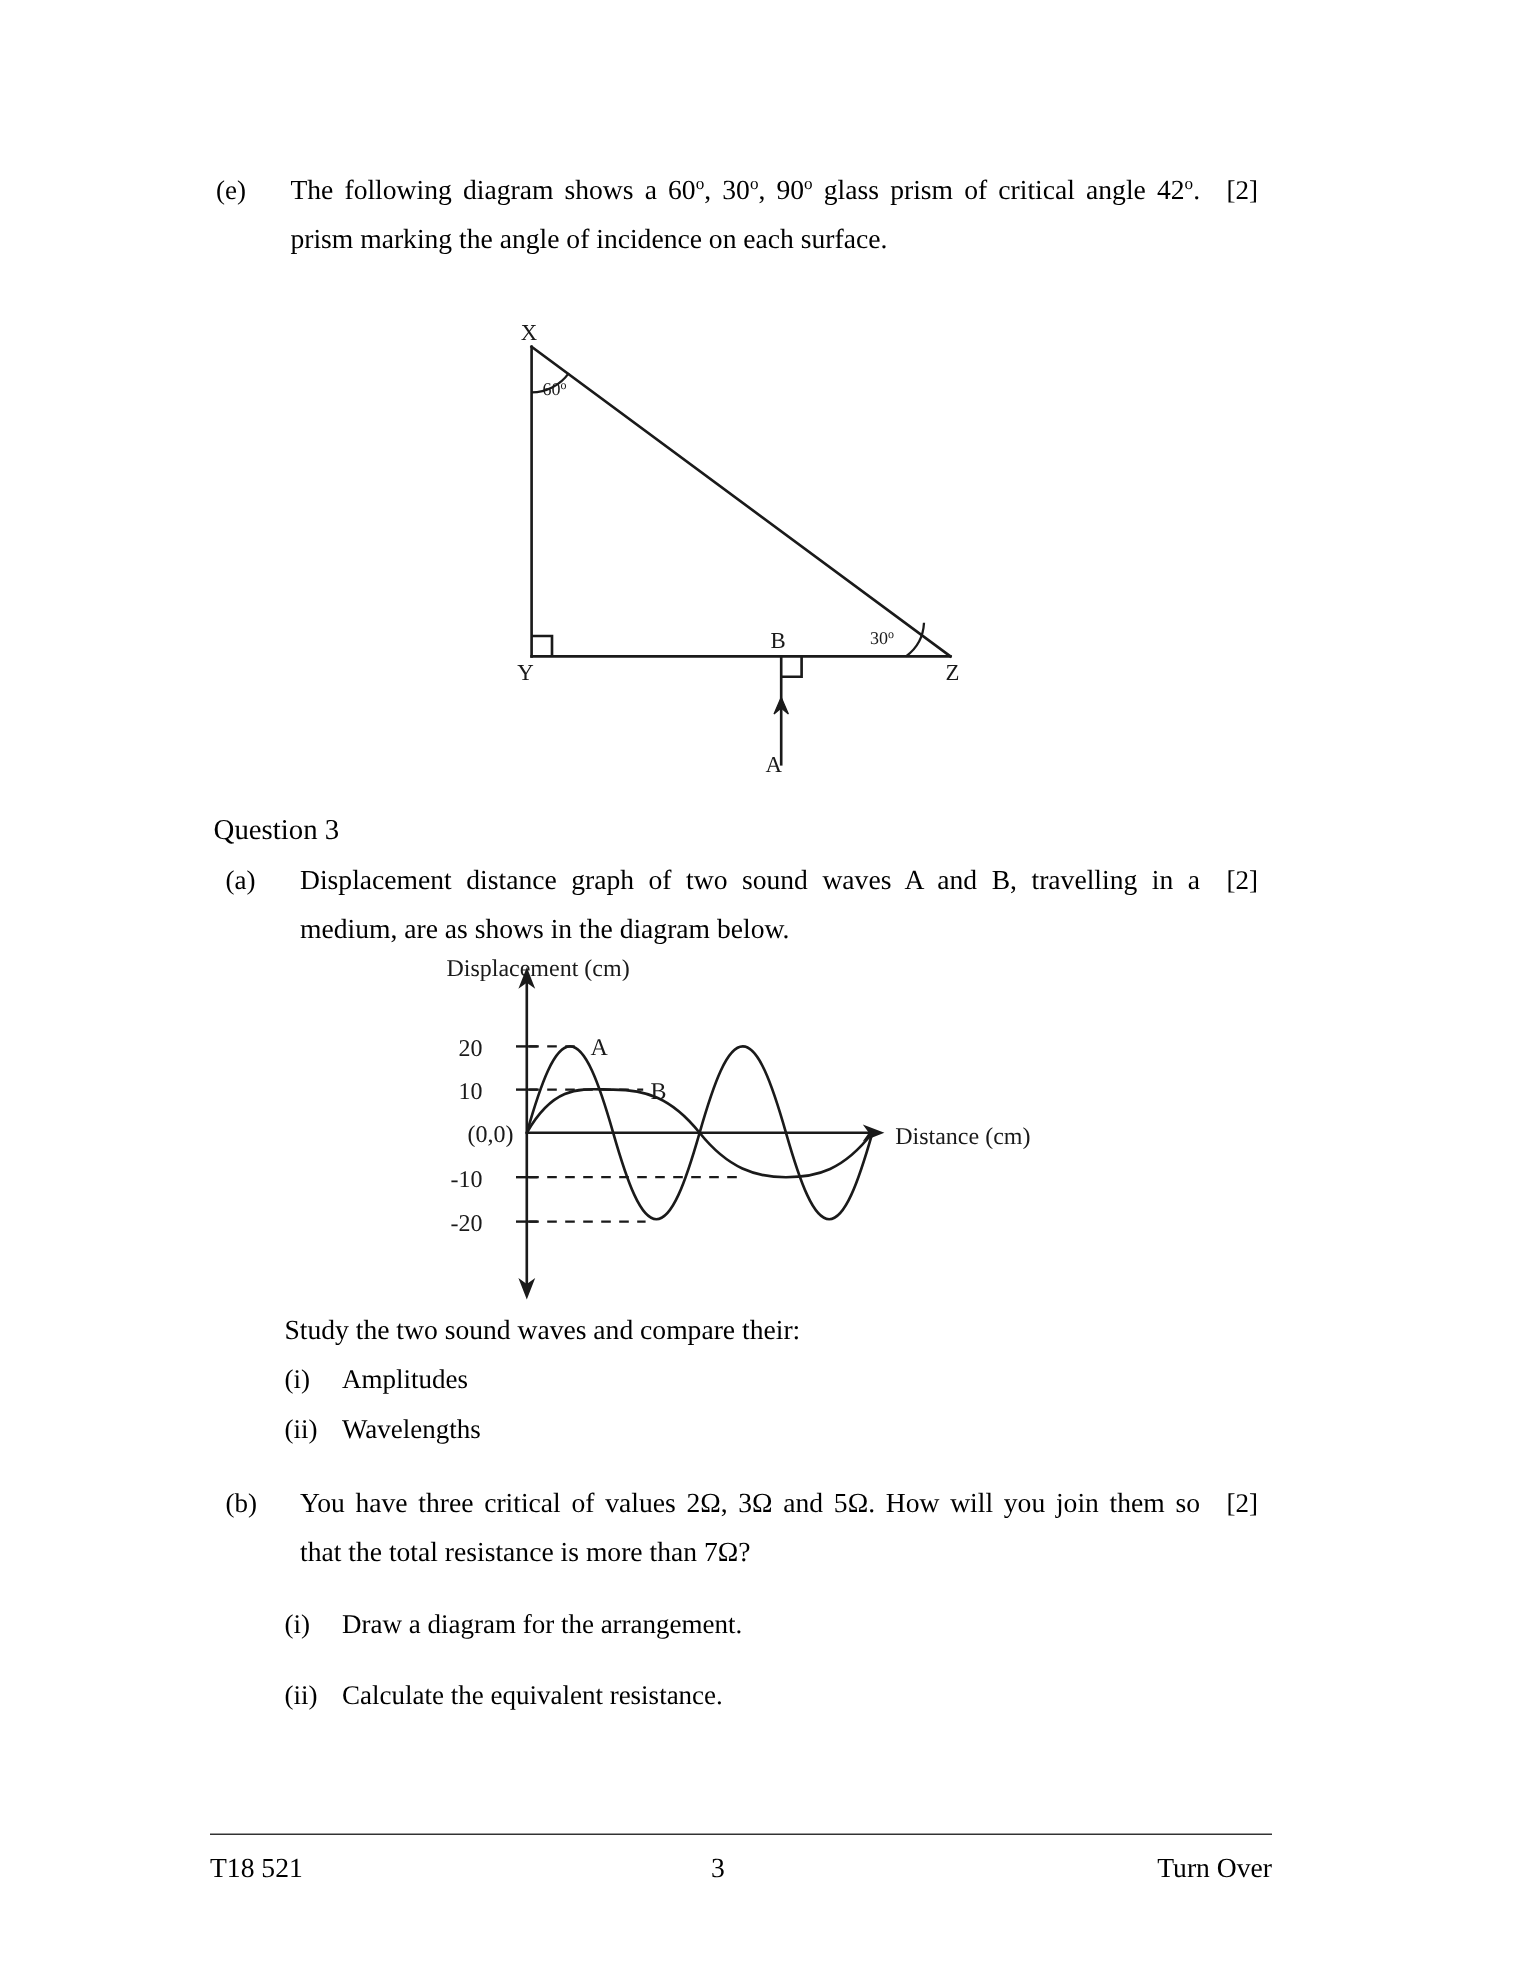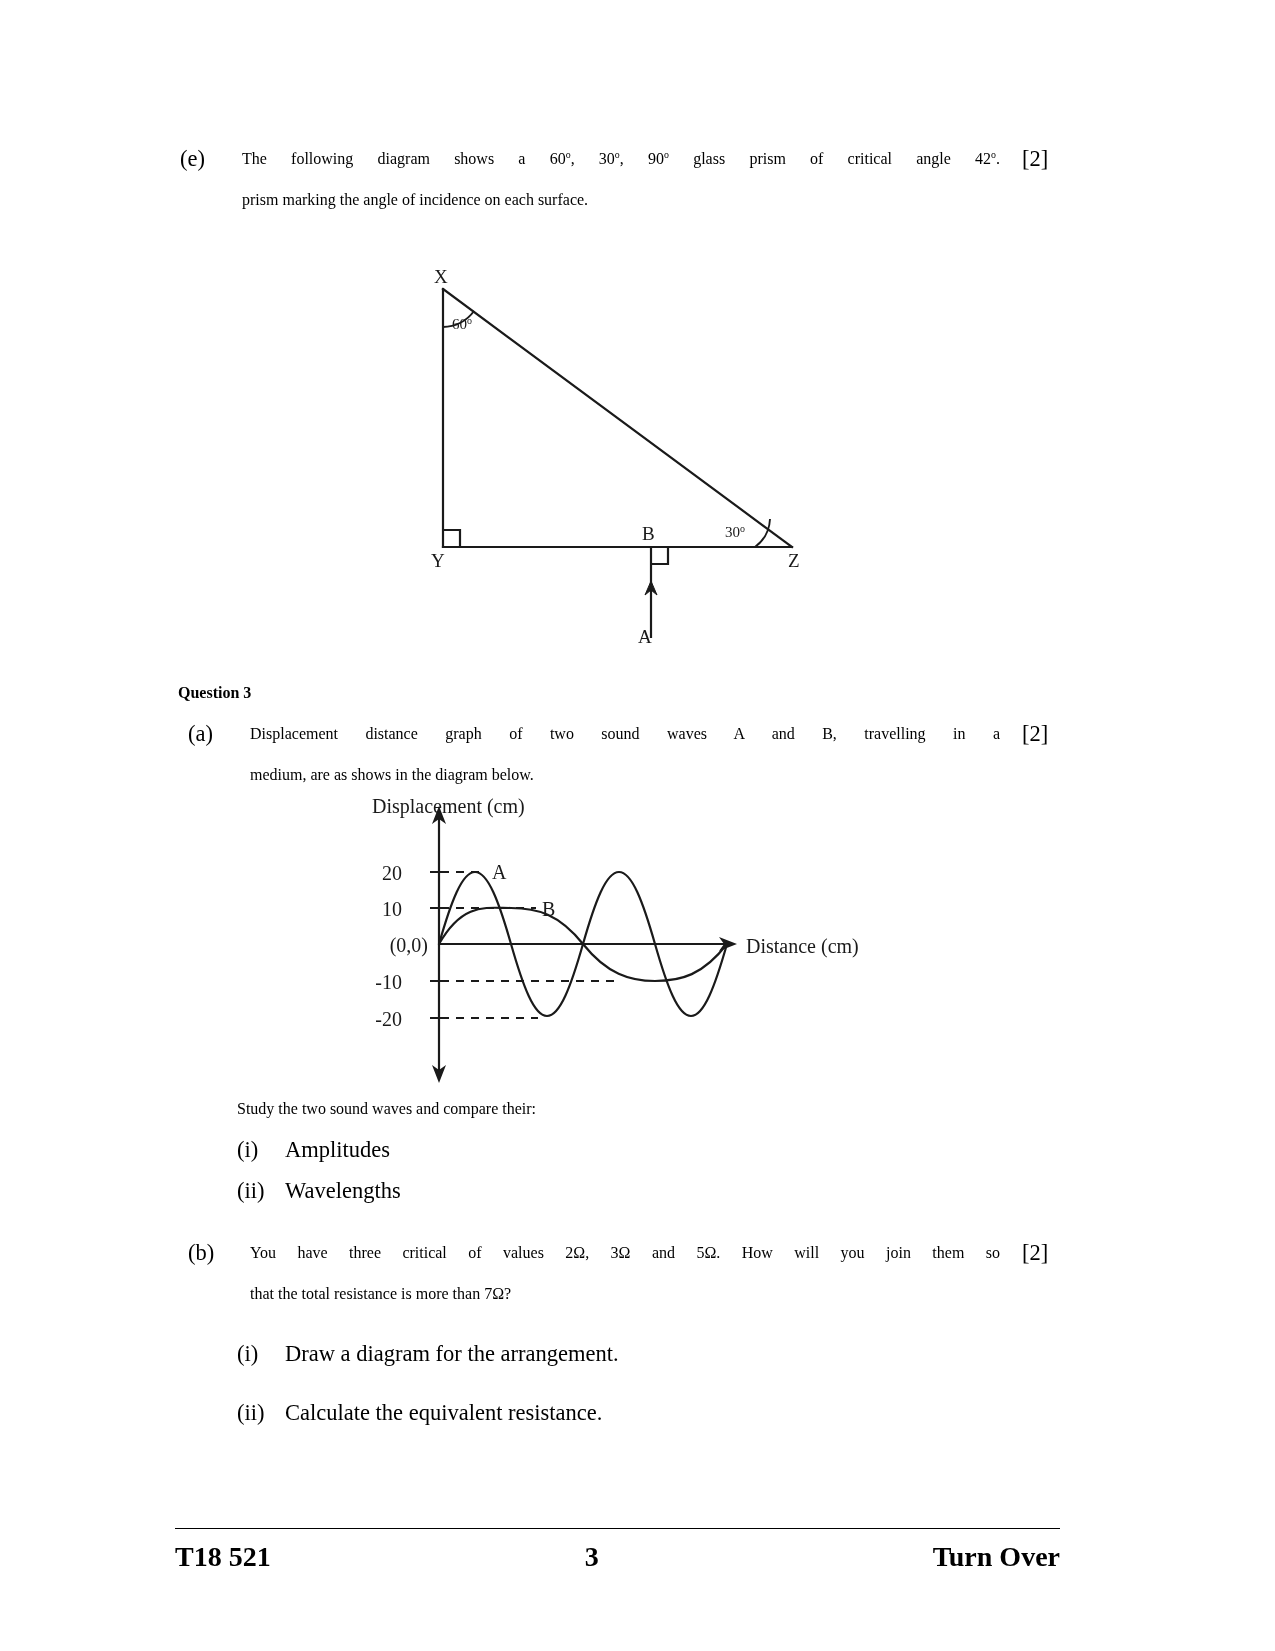--- a/index.html
+++ b/index.html
@@ -30,42 +30,42 @@
     align-items: flex-start;
   }
   .marker {
     flex: 0 0 auto;
     width: 62px;
     font-size: 22.5px;
     line-height: 41px;
   }
   .qbody {
     flex: 1 1 auto;
-    font-size: 16px;
+    font-size: 23px;
     line-height: 41px;
   }
   .justify p {
     margin: 0;
     text-align: justify;
     text-align-last: left;
   }
   .justify p.j {
     text-align-last: justify;
   }
   .marks {
     position: absolute;
     font-size: 22.5px;
     line-height: 41px;
     width: 60px;
     text-align: left;
   }
   .heading {
     position: absolute;
-    font-size: 16px;
-    font-weight: bold;
+    font-size: 24px;
+    font-weight: normal;
     line-height: 41px;
   }
   .sub {
     position: absolute;
     display: flex;
     font-size: 22.5px;
     line-height: 41px;
   }
   .sub .sm {
     width: 48px;
@@ -85,22 +85,22 @@
     width: 885px;
     height: 0;
     border-top: 1.6px solid #000;
   }
   .footer {
     position: absolute;
     left: 175px;
     top: 1540px;
     width: 885px;
     height: 34px;
-    font-size: 28px;
-    font-weight: bold;
+    font-size: 23px;
+    font-weight: normal;
     display: flex;
     align-items: center;
   }
   .footer .fl { flex: 0 0 auto; }
   .footer .fc { flex: 1 1 auto; text-align: center; padding-right: 20px;}
   .footer .fr { flex: 0 0 auto; text-align: right; }
 
   
   .fig {
     position: absolute;

